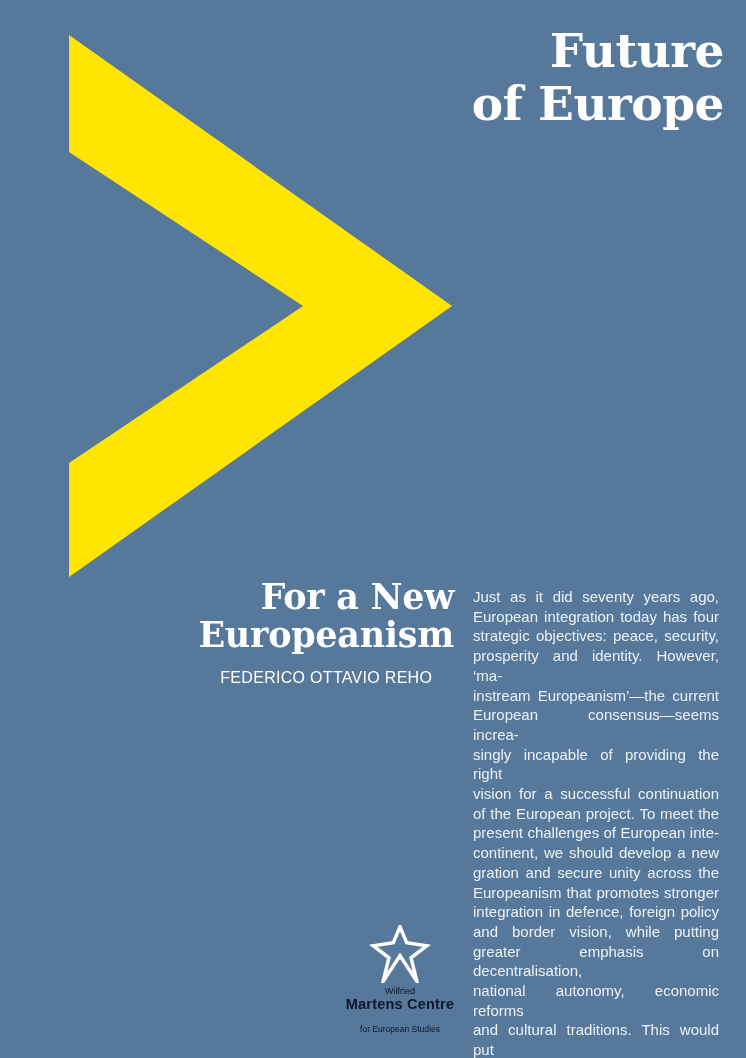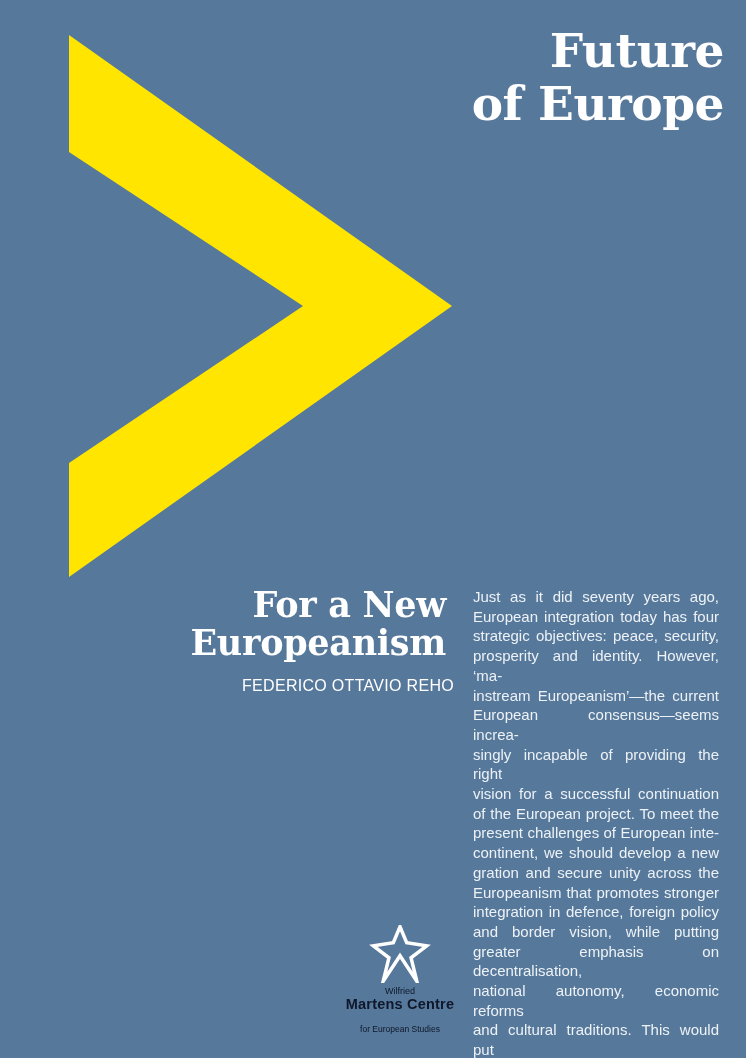--- a/index.html
+++ b/index.html
@@ -46,20 +46,21 @@
     font-weight: bold;
     font-size: 35px;
     line-height: 38px;
     letter-spacing: -0.3px;
   }
   .author-line {
     margin-top: 15px;
     font-size: 16px;
     line-height: 18px;
     letter-spacing: 0.3px;
+    text-align: center;
     color: #FFFFFF;
     white-space: nowrap;
   }
   .abstract-block {
     position: absolute;
     left: 473px;
     top: 587px;
     width: 246px;
     color: #EDF2F6;
     font-size: 15px;
@@ -108,21 +109,21 @@
   <svg class="chevron-svg" viewBox="0 0 746 1058" xmlns="http://www.w3.org/2000/svg" aria-hidden="true">
     <polygon points="69,35 452,306 69,577 69,463 303,306 69,152" fill="#FFE500"></polygon>
   </svg>
 
   <header class="pub-title">
     <div>Future</div>
     <div>of Europe</div>
   </header>
 
   <section class="heading-block">
-    <h1 style="margin:8px; font-weight:inherit;">
+    <h1 style="margin:0; font-weight:inherit;">
       <div class="heading-line">For a New</div>
       <div class="heading-line">Europeanism</div>
     </h1>
     <div class="author-line">FEDERICO OTTAVIO REHO</div>
   </section>
 
   <section class="abstract-block">
     <div class="jline">Just as it did seventy years ago,</div>
     <div class="jline">European integration today has four</div>
     <div class="jline">strategic objectives: peace, security,</div>

